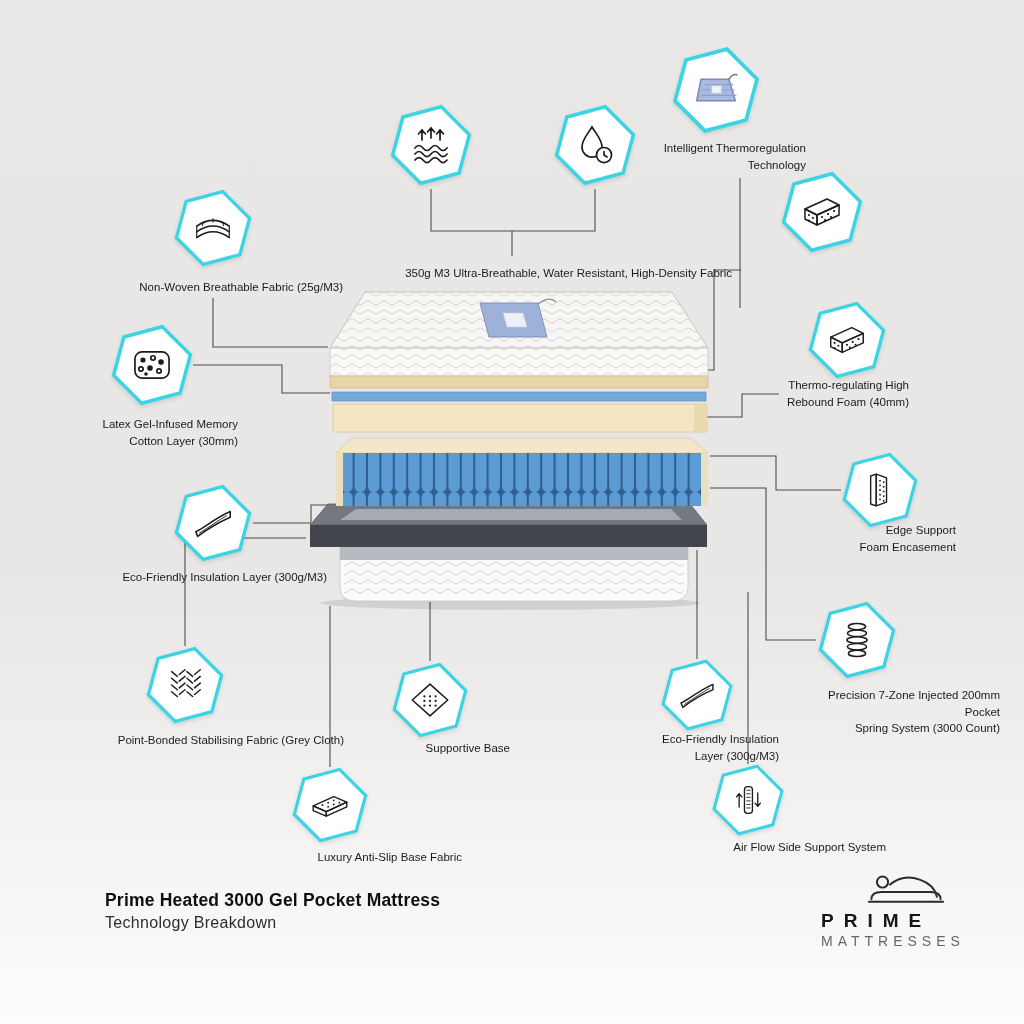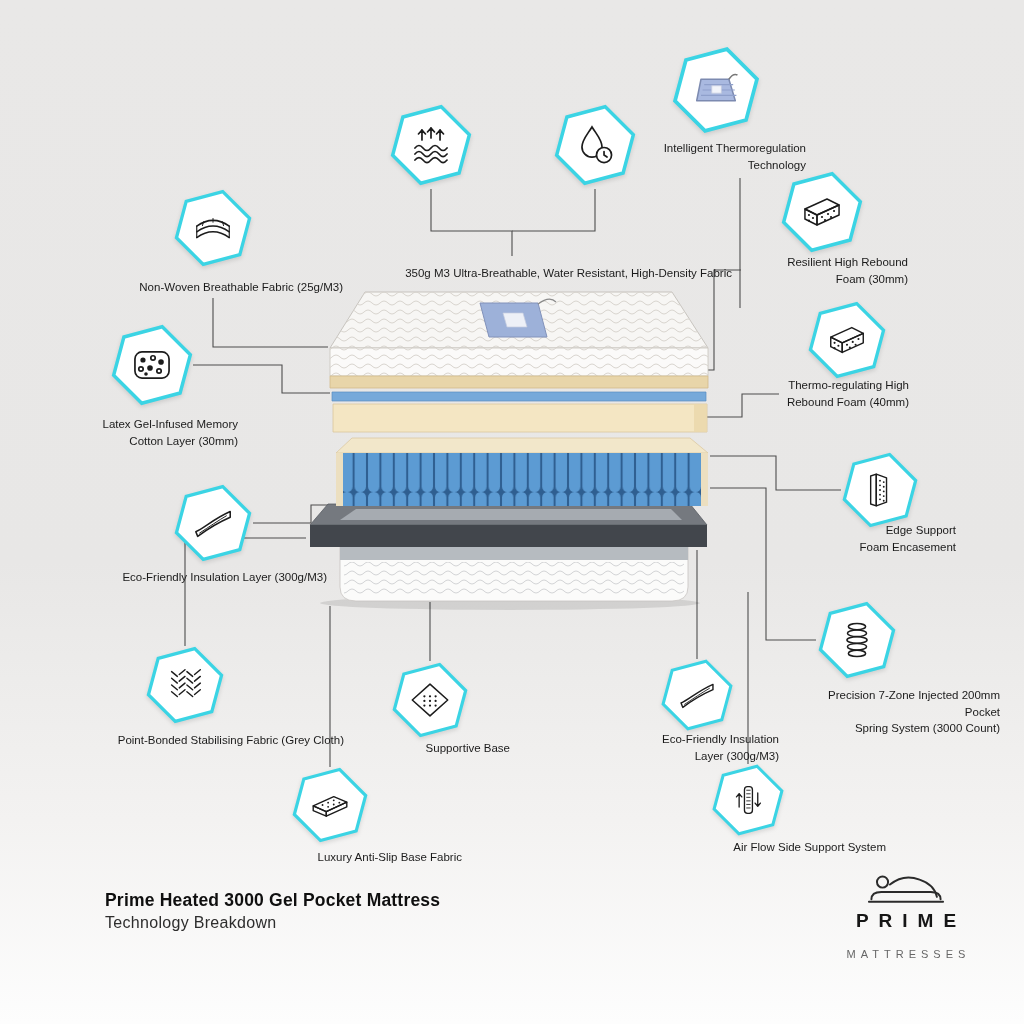--- a/index.html
+++ b/index.html
@@ -15,24 +15,24 @@
   .hx .shape{display:block;width:100%;height:100%;}
   .hx .ic{position:absolute;left:50%;top:50%;transform:translate(-50%,-50%);width:56%;height:56%;}
   .lbl{
     position:absolute;transform:translate(-50%,-50%);
     text-align:right;font-size:11.5px;line-height:1.45;color:#1b1b1b;
     white-space:pre-line;
   }
   .footer{position:absolute;left:105px;top:890px;}
   .title{font-size:17.5px;font-weight:bold;color:#0f0f0f;letter-spacing:.2px;}
   .subtitle{font-size:16px;color:#2d2d2d;margin-top:3px;letter-spacing:.3px;}
-  .brand{position:absolute;left:821px;top:866px;width:170px;text-align:center;}
+  .brand{position:absolute;left:821px;top:866px;width:170px;}
   .brand .logo-icon{width:82px;height:42px;display:block;margin:0 auto;}
   .brand-name{font-size:19px;font-weight:600;letter-spacing:10px;margin-right:-10px;color:#161616;margin-top:2px;}
-  .brand-sub{font-size:11px;letter-spacing:5px;margin-right:-5px;color:#666;margin-top:16px;}
+  .brand-sub{font-size:14px;letter-spacing:5px;margin-right:-5px;color:#666;margin-top:1px;}
   .defs-holder{position:absolute;width:0;height:0;overflow:hidden;}
 </style>
 </head>
 <body>
 
 <svg class="defs-holder" aria-hidden="true">
   <defs>
     <symbol id="sy-breathe" viewBox="0 0 48 48">
       <g stroke="#1c1c1c" stroke-width="1.7" fill="none" stroke-linecap="round" stroke-linejoin="round">
         <path d="M15 19 V9 M15 9 l-3.5 4 M15 9 l3.5 4"></path>
@@ -379,22 +379,20 @@
   </div>
 
   <div class="lbl" style="left:512px;top:273px;width:440px">350g M3 Ultra-Breathable, Water Resistant, High-Density Fabric</div>
   <div class="lbl" style="left:716px;top:157px;width:180px">Intelligent Thermoregulation
 Technology</div>
   <div class="lbl" style="left:213px;top:287px;width:260px">Non-Woven Breathable Fabric (25g/M3)</div>
   <div class="lbl" style="left:148px;top:433px;width:180px">Latex Gel-Infused Memory
 Cotton Layer (30mm)</div>
   <div class="lbl" style="left:197px;top:577px;width:260px">Eco-Friendly Insulation Layer (300g/M3)</div>
   <div class="lbl" style="left:204px;top:740px;width:280px">Point-Bonded Stabilising Fabric (Grey Cloth)</div>
-  <div class="lbl" style="left:823px;top:271px;width:170px">Resilient High Rebound
-Foam (30mm)</div>
   <div class="lbl" style="left:819px;top:394px;width:180px">Thermo-regulating High
 Rebound Foam (40mm)</div>
   <div class="lbl" style="left:881px;top:539px;width:150px">Edge Support
 Foam Encasement</div>
   <div class="lbl" style="left:890px;top:712px;width:220px">Precision 7-Zone Injected 200mm
 Pocket
 Spring System (3000 Count)</div>
   <div class="lbl" style="left:771px;top:847px;width:230px">Air Flow Side Support System</div>
   <div class="lbl" style="left:430px;top:748px;width:160px">Supportive Base</div>
   <div class="lbl" style="left:689px;top:748px;width:180px">Eco-Friendly Insulation

